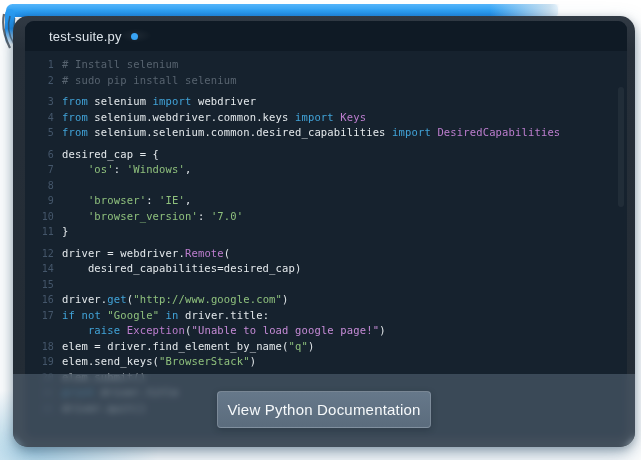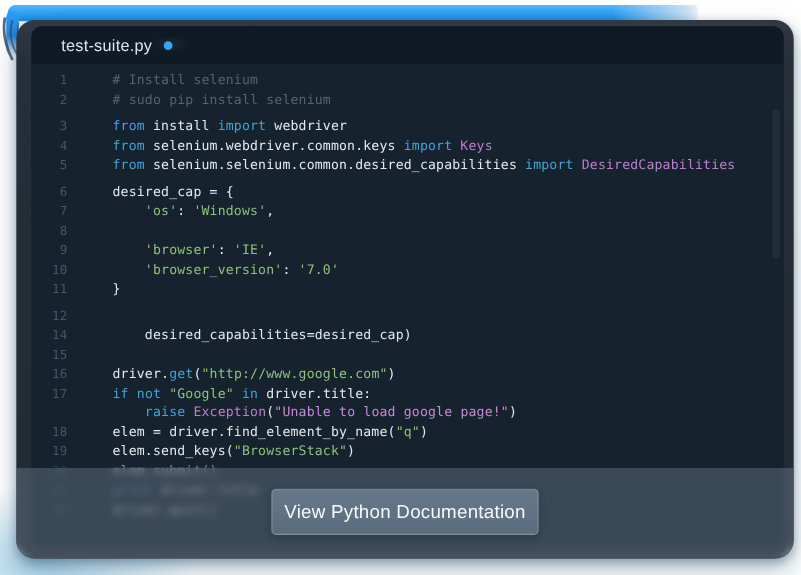--- a/index.html
+++ b/index.html
@@ -73,21 +73,21 @@
     font-size:10.5px; letter-spacing:.15px;
   }
   .row { display:flex; height:15.5px; line-height:15.5px; white-space:pre; }
   .row.gap { height:6px; }
   .row.faded { opacity:.55; filter:blur(0.6px); }
   .gutter {
     flex:0 0 29px; text-align:right;
     color:#44566a; font-size:10px;
     user-select:none;
   }
-  .line-text { margin-left:36px; color:#e4e9ec; }
+  .line-text { margin-left:8px; color:#e4e9ec; }
   .s-plain   { color:#e4e9ec; }
   .s-comment { color:#57636f; }
   .s-kw      { color:#41a3d8; }
   .s-str     { color:#8fc17d; }
   .s-cls     { color:#bd7ecf; }
   .s-strp    { color:#c58bd6; }
 
   .scrollbar-track {
     position:absolute; right:3px; top:36px; width:6px; height:120px;
     border-radius:3px; background:rgba(255,255,255,0.05);
@@ -143,32 +143,32 @@
           <span class="mod-dot"></span>
         </div>
         <div class="tab-smudge"></div>
       </div>
 
       <div class="code" id="code-area">
         <div class="scrollbar-track"></div>
       <div class="row"><span class="gutter">1</span><span class="line-text"><span class="s-comment"># Install selenium</span></span></div>
           <div class="row"><span class="gutter">2</span><span class="line-text"><span class="s-comment"># sudo pip install selenium</span></span></div>
           <div class="row gap"></div>
-          <div class="row"><span class="gutter">3</span><span class="line-text"><span class="s-kw">from</span><span class="s-plain"> install </span><span class="s-kw">import</span><span class="s-plain"> webdriver</span></span></div>
+          <div class="row"><span class="gutter">3</span><span class="line-text"><span class="s-kw">from</span><span class="s-plain"> selenium </span><span class="s-kw">import</span><span class="s-plain"> webdriver</span></span></div>
           <div class="row"><span class="gutter">4</span><span class="line-text"><span class="s-kw">from</span><span class="s-plain"> selenium.webdriver.common.keys </span><span class="s-kw">import</span><span class="s-cls"> Keys</span></span></div>
           <div class="row"><span class="gutter">5</span><span class="line-text"><span class="s-kw">from</span><span class="s-plain"> selenium.selenium.common.desired_capabilities </span><span class="s-kw">import</span><span class="s-cls"> DesiredCapabilities</span></span></div>
           <div class="row gap"></div>
           <div class="row"><span class="gutter">6</span><span class="line-text"><span class="s-plain">desired_cap = {</span></span></div>
           <div class="row"><span class="gutter">7</span><span class="line-text"><span class="s-plain">    </span><span class="s-str">'os'</span><span class="s-plain">: </span><span class="s-str">'Windows'</span><span class="s-plain">,</span></span></div>
           <div class="row"><span class="gutter">8</span></div>
           <div class="row"><span class="gutter">9</span><span class="line-text"><span class="s-plain">    </span><span class="s-str">'browser'</span><span class="s-plain">: </span><span class="s-str">'IE'</span><span class="s-plain">,</span></span></div>
           <div class="row"><span class="gutter">10</span><span class="line-text"><span class="s-plain">    </span><span class="s-str">'browser_version'</span><span class="s-plain">: </span><span class="s-str">'7.0'</span></span></div>
           <div class="row"><span class="gutter">11</span><span class="line-text"><span class="s-plain">}</span></span></div>
           <div class="row gap"></div>
-          <div class="row"><span class="gutter">12</span></div>
+          <div class="row"><span class="gutter">12</span><span class="line-text"><span class="s-plain">driver = webdriver.</span><span class="s-cls">Remote</span><span class="s-plain">(</span></span></div>
           <div class="row"><span class="gutter">14</span><span class="line-text"><span class="s-plain">    desired_capabilities=desired_cap)</span></span></div>
           <div class="row"><span class="gutter">15</span><span class="line-text"></span></div>
           <div class="row"><span class="gutter">16</span><span class="line-text"><span class="s-plain">driver.</span><span class="s-kw">get</span><span class="s-plain">(</span><span class="s-str">"http://www.google.com"</span><span class="s-plain">)</span></span></div>
           <div class="row"><span class="gutter">17</span><span class="line-text"><span class="s-kw">if</span><span class="s-plain"> </span><span class="s-kw">not</span><span class="s-plain"> </span><span class="s-str">"Google"</span><span class="s-plain"> </span><span class="s-kw">in</span><span class="s-plain"> driver.title:</span></span></div>
           <div class="row"><span class="gutter"></span><span class="line-text"><span class="s-plain">    </span><span class="s-kw">raise</span><span class="s-plain"> </span><span class="s-cls">Exception</span><span class="s-plain">(</span><span class="s-strp">"Unable to load google page!"</span><span class="s-plain">)</span></span></div>
           <div class="row"><span class="gutter">18</span><span class="line-text"><span class="s-plain">elem = driver.find_element_by_name(</span><span class="s-str">"q"</span><span class="s-plain">)</span></span></div>
           <div class="row"><span class="gutter">19</span><span class="line-text"><span class="s-plain">elem.send_keys(</span><span class="s-str">"BrowserStack"</span><span class="s-plain">)</span></span></div>
           <div class="row faded"><span class="gutter">20</span><span class="line-text"><span class="s-plain">elem.submit()</span></span></div>
           <div class="row faded"><span class="gutter">21</span><span class="line-text"><span class="s-kw">print</span><span class="s-plain"> driver.title</span></span></div>
           <div class="row faded"><span class="gutter">22</span><span class="line-text"><span class="s-plain">driver.quit()</span></span></div>

